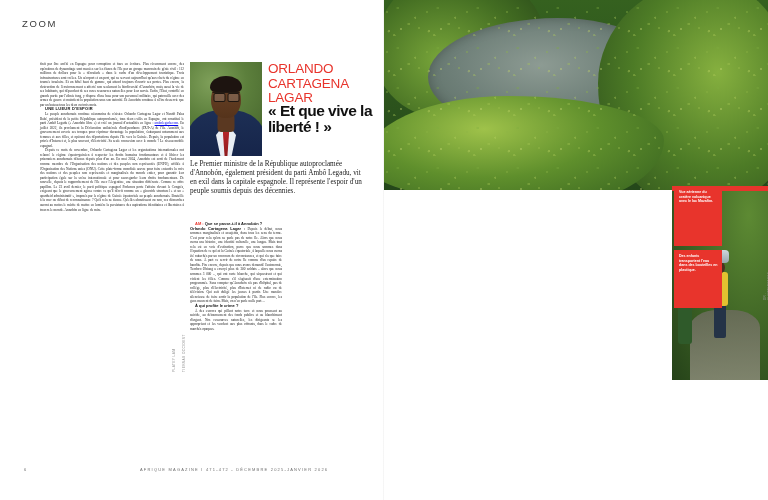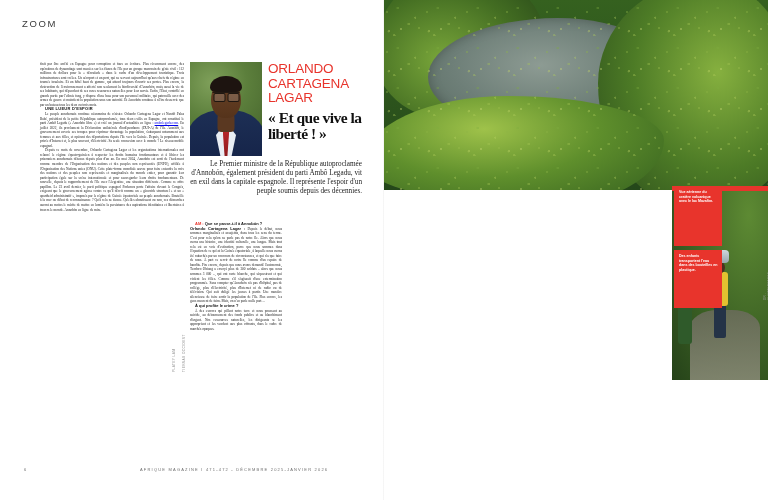--- a/index.html
+++ b/index.html
@@ -92,29 +92,29 @@
   .portrait .glasses:before { left:0.5px; }
   .portrait .glasses:after { right:0.5px; }
 
   .hl-name {
     position:absolute; left:268px; top:62px; width:112px;
     font-family:"Liberation Sans", sans-serif;
     font-weight:normal; font-size:13.5px; line-height:14.5px;
     color:#e8342c; letter-spacing:-0.2px;
   }
   .hl-quote {
-    position:absolute; left:268px; top:110px; width:114px;
-    font-family:Liberation Serif, serif;
+    position:absolute; left:268px; top:103px; width:114px;
+    font-family:Liberation Sans, sans-serif;
     font-weight:bold; font-size:15.5px; line-height:15.5px;
     color:#111; letter-spacing:-0.5px;
   }
   .standfirst {
     position:absolute; left:190px; top:160px; width:172px;
     font-family:"Liberation Serif", serif;
-    font-size:7.2px; line-height:9.1px; color:#1b1b1b;text-align:right;
+    font-size:7.2px; line-height:9.1px; color:#1b1b1b;
   }
   .qa-start { position:absolute; left:190px; top:222px; width:92px; }
   .q-label {
     font-family:"Liberation Sans", sans-serif; font-weight:bold;
     font-size:4px; color:#e8342c; margin:0;
   }
   .q-label .qtext { color:#111; }
   .speaker {
     font-family:"Liberation Sans", sans-serif; font-weight:bold;
     font-size:4px; color:#111;

